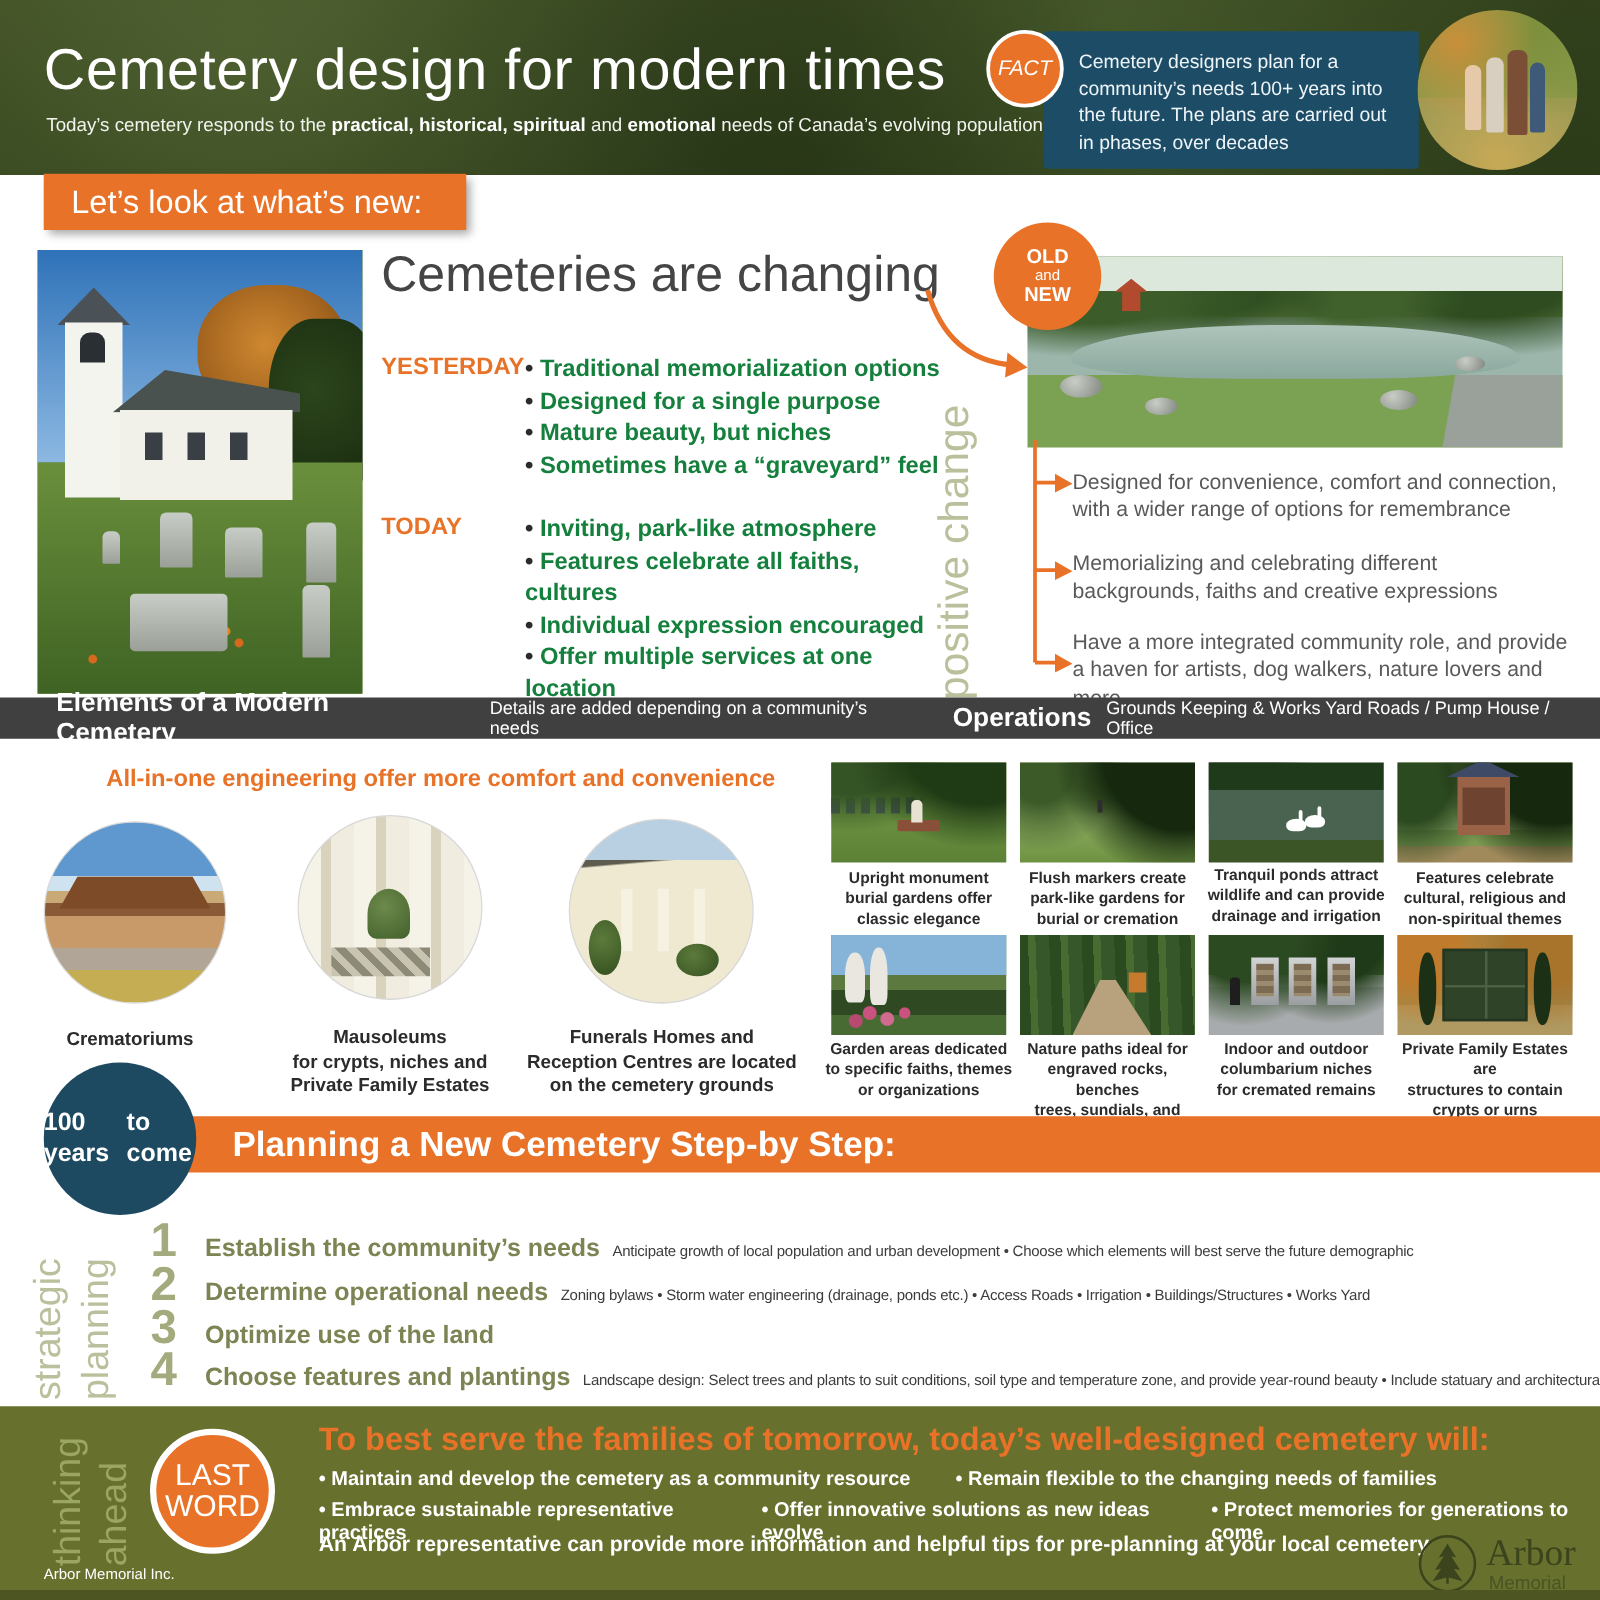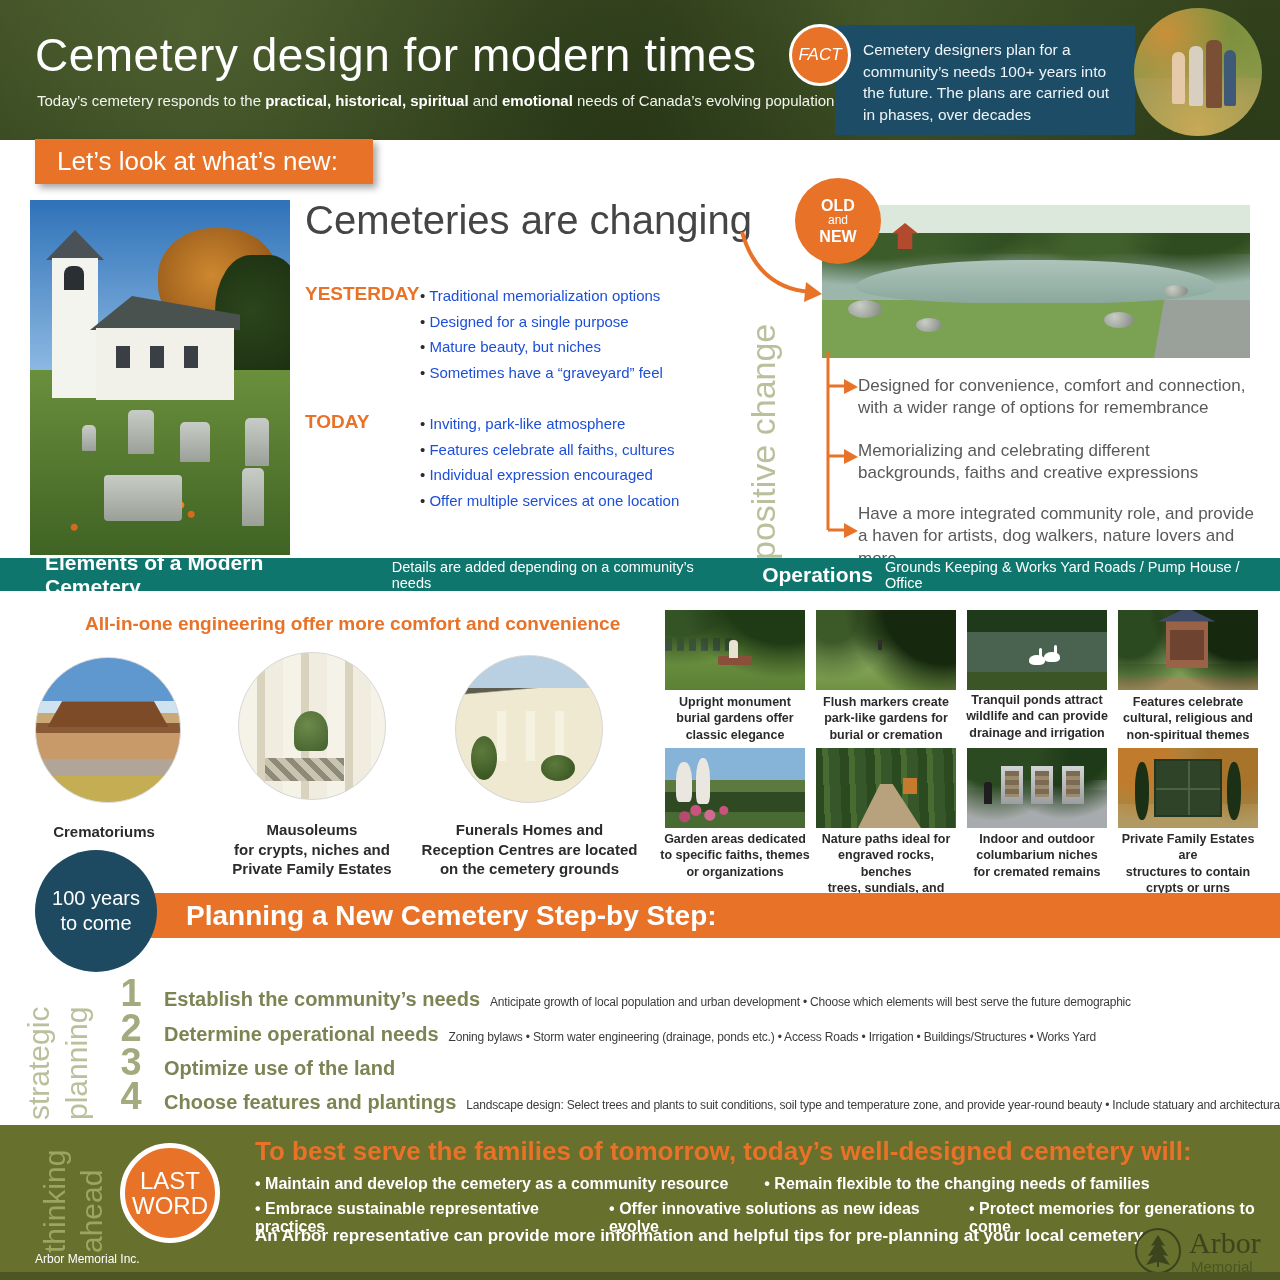--- a/index.html
+++ b/index.html
@@ -58,21 +58,21 @@
   #church-belfry{position:absolute;left:34px;top:66px;width:20px;height:24px;background:#2a2f33;border-radius:8px 8px 0 0;}
   #church-body{position:absolute;left:66px;top:128px;width:138px;height:72px;background:#f1f1ea;}
   #church-roof{position:absolute;left:60px;top:96px;width:150px;height:34px;background:#49524e;
     clip-path:polygon(0 100%,28% 0,100% 55%,100% 100%);}
   .church-win{position:absolute;width:14px;height:22px;background:#3a3f45;top:146px;}
   .stone{position:absolute;background:linear-gradient(#c8ccc6,#9aa098);border-radius:5px 5px 1px 1px;}
 
   
   #changing-title{left:305px;top:198px;font-size:40px;font-weight:300;color:#454545;}
   .period-label{font-size:19px;font-weight:bold;color:#e87227;}
-  .bullet-list{width:335px;font-size:15px;font-weight:normal;color:#1d4ed8;line-height:25.5px;}
+  .bullet-list{width:335px;font-size:19px;font-weight:bold;color:#15803d;line-height:25.5px;}
   .bullet-list div::before{content:"•  ";color:#2b2b2b;}
   #positive-change{left:744px;top:300px;height:260px;font-size:34px;color:#b9c09b;
     writing-mode:vertical-rl;transform:rotate(180deg);text-align:left;}
   #oldnew-circle{left:795px;top:178px;width:86px;height:86px;border-radius:50%;background:#e87227;
     color:#ffffff;display:flex;flex-direction:column;align-items:center;justify-content:center;
     line-height:1.1;z-index:3;}
   #oldnew-circle .b{font-size:16px;font-weight:bold;}
   #oldnew-circle .s{font-size:12px;}
   #curve-arrow{left:728px;top:218px;z-index:2;}
   #pond-photo{left:822px;top:205px;width:428px;height:153px;overflow:hidden;
@@ -86,21 +86,21 @@
   #pond-water{position:absolute;left:8%;top:36%;width:84%;height:28%;border-radius:50% 50% 40% 40%/70% 70% 40% 40%;
     background:linear-gradient(#aec4bb,#8aa89d);}
   .rock{position:absolute;border-radius:50%;background:radial-gradient(circle at 35% 30%,#c9cdc6,#7e857c);}
   #gazebo{position:absolute;left:70px;top:18px;width:26px;height:26px;background:#b24a2e;
     clip-path:polygon(50% 0,100% 40%,78% 40%,78% 100%,22% 100%,22% 40%,0 40%);}
   #pond-path{position:absolute;right:0;bottom:0;width:30%;height:38%;background:linear-gradient(100deg,transparent 30%,#9aa09a 31%);}
   #branch-lines{left:820px;top:352px;z-index:1;}
   .new-point{left:858px;width:398px;font-size:17px;color:#58595b;line-height:1.32;}
 
   
-  #elements-banner{left:0;top:558px;width:1280px;height:33px;background:#0f766e;color:#ffffff;
+  #elements-banner{left:0;top:558px;width:1280px;height:33px;background:#404040;color:#ffffff;
     display:flex;align-items:center;padding-left:45px;}
   #elements-banner .t1{font-size:21px;font-weight:bold;}
   #elements-banner .t2{font-size:14.5px;margin-left:28px;}
   #elements-banner .t3{font-size:21px;font-weight:bold;margin-left:26px;}
   #elements-banner .t4{font-size:14.5px;margin-left:12px;}
 
   #allinone-heading{left:85px;top:613px;font-size:19px;font-weight:bold;color:#e87227;}
 
   
   .fac-circle{border-radius:50%;overflow:hidden;border:1px solid #d8d8d8;}
@@ -185,21 +185,21 @@
       radial-gradient(circle at 85% 12%, #a8742c 22%, transparent 48%),
       linear-gradient(#9a8a4e 0 70%, #b09a62 70%);}
   #g8-estate{position:absolute;left:26%;top:14%;width:48%;height:72%;background:#2e4328;
     border:2px solid #223620;}
   #g8-estate::before{content:"";position:absolute;left:50%;top:0;width:2px;height:100%;background:#4a6142;}
   #g8-estate::after{content:"";position:absolute;left:0;top:50%;width:100%;height:2px;background:#4a6142;}
   .evergreen{position:absolute;width:14px;height:58px;border-radius:45%;background:#1c3016;top:18%;}
 
   
   #years-circle{left:35px;top:850px;width:122px;height:122px;border-radius:50%;background:#1d4a61;
-    color:#ffffff;font-size:20px;font-weight:normal;display:flex;flex-direction:column;
+    color:#ffffff;font-size:20px;font-weight:bold;display:flex;
     align-items:center;justify-content:center;line-height:1.25;z-index:3;}
   #planning-banner{left:148px;top:893px;width:1132px;height:45px;background:#e87227;
     display:flex;align-items:center;padding-left:38px;color:#ffffff;font-size:28px;font-weight:bold;}
   #strategic{left:22px;top:975px;height:145px;display:flex;gap:4px;}
   #strategic span{writing-mode:vertical-rl;transform:rotate(180deg);font-size:30px;color:#b9c09b;height:145px;}
   .step-row{left:112px;width:1160px;display:flex;align-items:baseline;}
   .step-num{width:38px;font-size:38px;font-weight:bold;color:#a3ab7e;text-align:center;flex:none;}
   .step-title{font-size:20px;font-weight:bold;color:#7c8454;margin-left:14px;white-space:nowrap;}
   .step-desc{font-size:12px;color:#3c3c3c;margin-left:10px;letter-spacing:-.2px;white-space:nowrap;}
 

